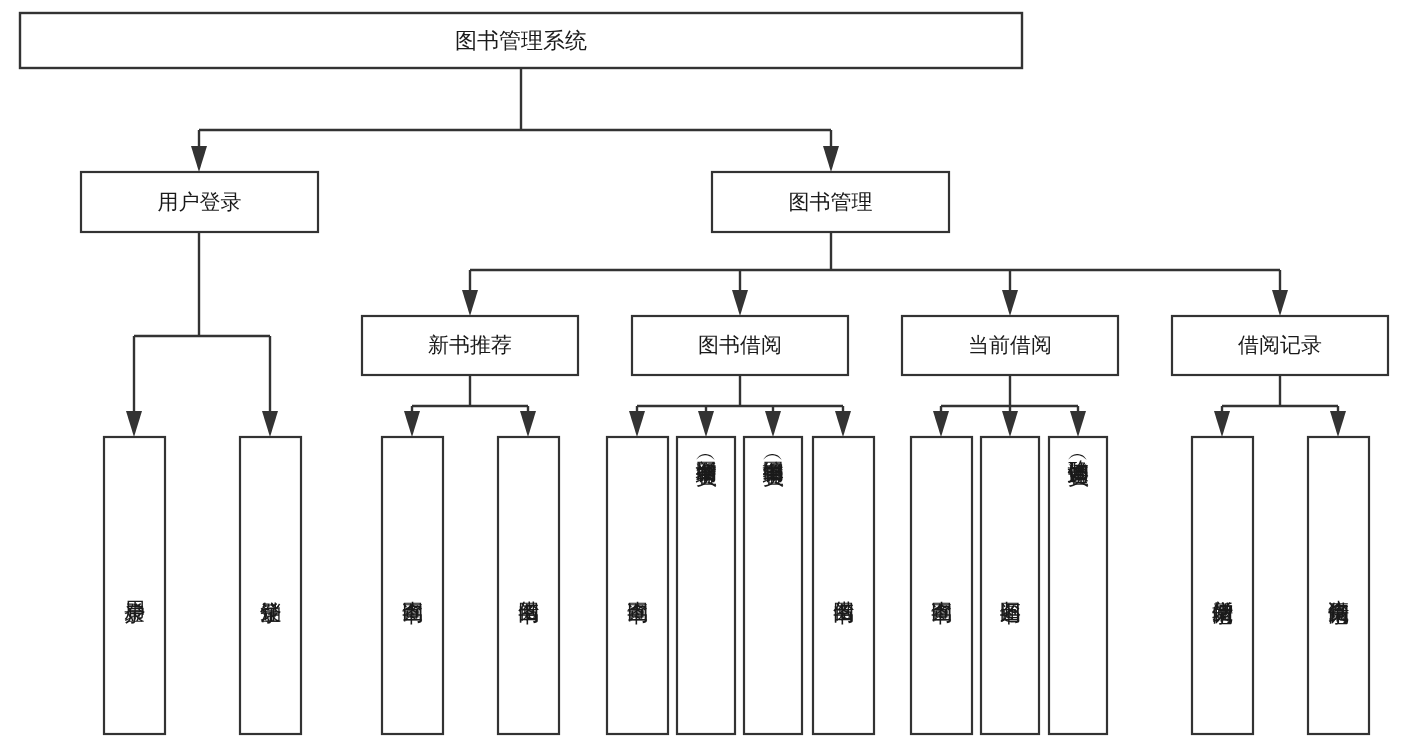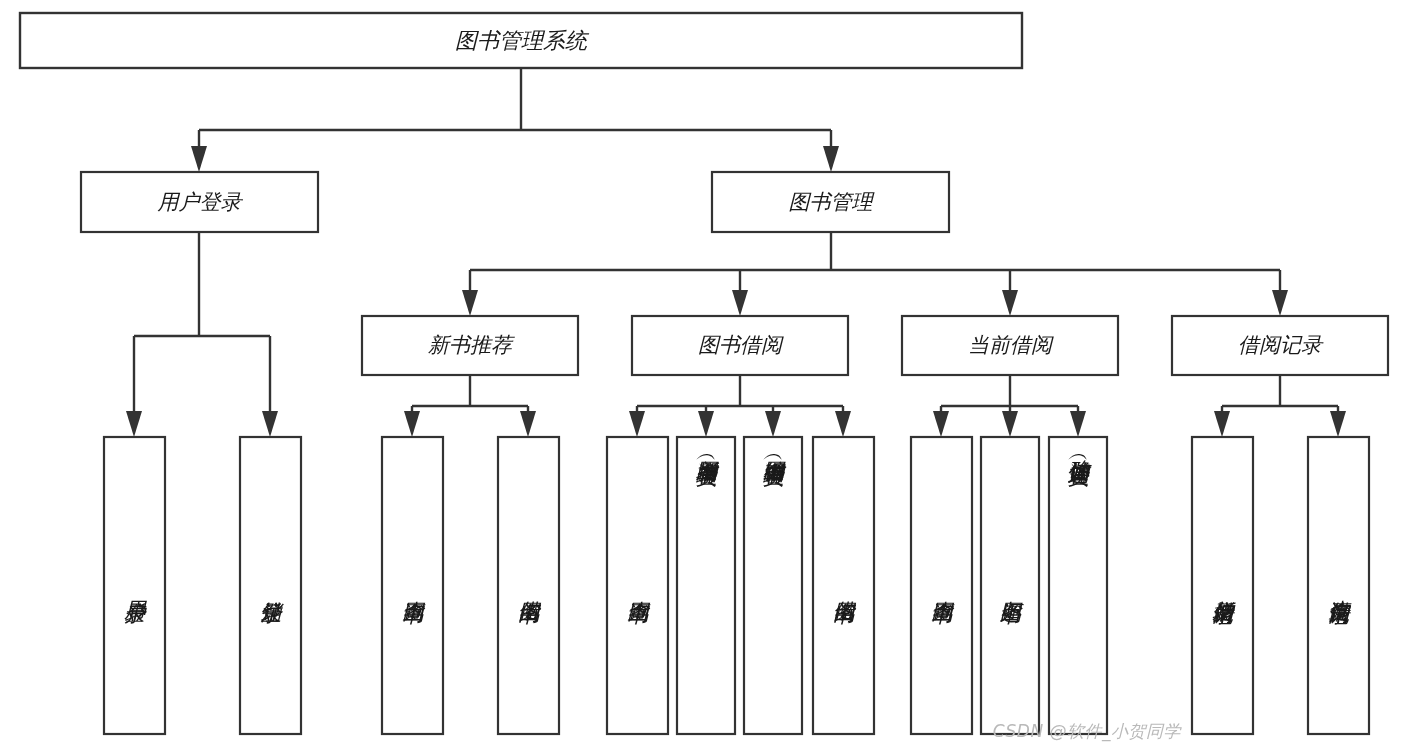--- a/index.html
+++ b/index.html
@@ -12,21 +12,20 @@
     width: 1405px;
     height: 747px;
     font-family: "DejaVu Sans", "Liberation Sans", sans-serif;
     overflow: hidden;
   }
   #diagram-root {
     position: relative;
     width: 1189px;
     height: 747px;
     background: #ffffff;
-    font-style: italic;
   }
   svg#flow-svg {
     position: absolute;
     left: 0;
     top: 0;
     width: 1405px;
     height: 747px;
   }
   .node-rect {
     fill: #ffffff;
@@ -230,15 +229,14 @@
   <div class="vlabel" style="left:911px; top:437px; width:61px; height:297px;">查询图书</div>
 
   <div class="vlabel" style="left:981px; top:437px; width:58px; height:297px;">归还图书</div>
 
   <div class="vlabel" style="left:1049px; top:437px; width:58px; height:297px; justify-content:flex-start; padding-top:6px; box-sizing:border-box;">确认归还（管理员）</div>
 
   <div class="vlabel" style="left:1192px; top:437px; width:61px; height:297px;">新增借阅记录</div>
 
   <div class="vlabel" style="left:1308px; top:437px; width:61px; height:297px;">查询借阅记录</div>
 
-  <div id="watermark">CSDN @软件_小贺同学</div>
 
 </div>
 
 </body></html>

